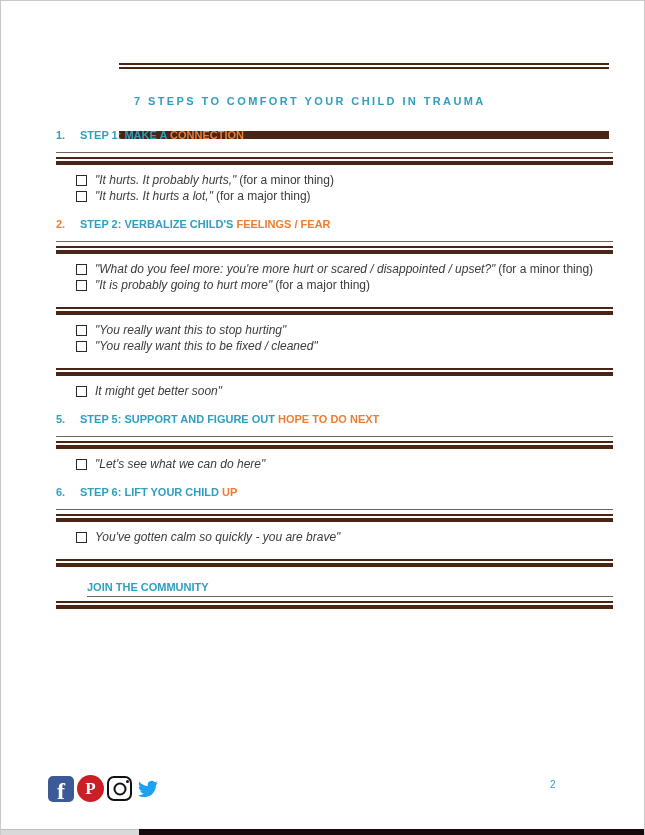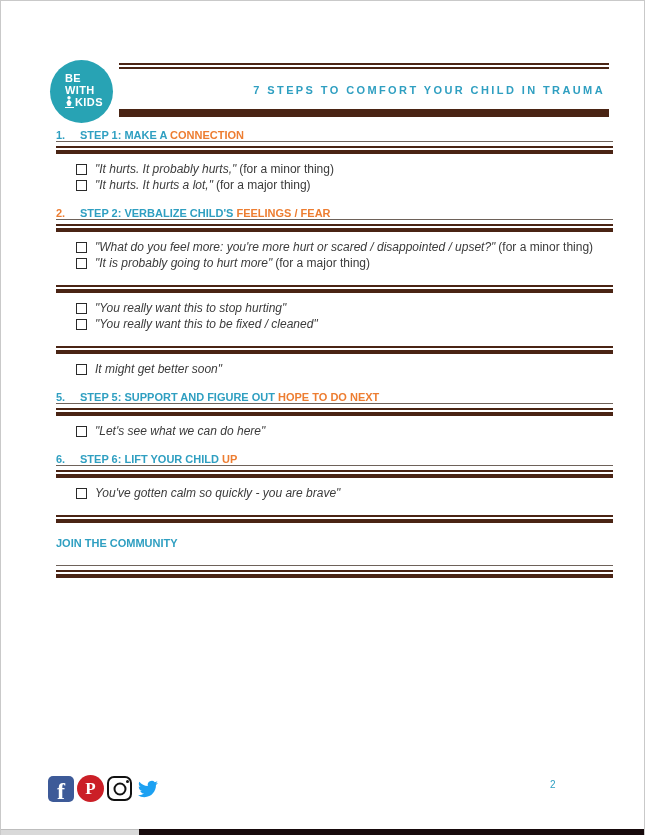--- a/index.html
+++ b/index.html
@@ -20,51 +20,51 @@
     letter-spacing:.4px;box-sizing:border-box;padding:13px 0 0 15px;
   }
   .logo-row{display:flex;align-items:flex-end;}
   .logo-person{display:inline-block;border-bottom:1px solid #fff;padding:0 1px 1px 0;margin-right:1px;}
   .logo-person svg{display:block;}
 
   
   .header{position:absolute;left:118px;top:62px;width:490px;}
   .top-rule .tl{height:2px;background:#4a2414;margin-bottom:2px;}
   .title{
-    margin:4px;padding:11px 0 9px;text-align:right;color:#2f9fc1;
+    margin:15px;padding:11px 0 9px;text-align:left;color:#2f9fc1;
     font-size:11px;font-weight:bold;letter-spacing:2.4px;
   }
   .header-bar{height:8px;background:#4a2414;}
 
   
   .content{position:absolute;left:55px;top:128px;width:557px;}
   .step{margin-bottom:14px;}
   .step-heading{
     margin:0;font-size:11px;font-weight:bold;color:#2f9fc1;
-    padding-bottom:0;border-bottom:1px solid #6e625a;
+    padding-bottom:11px;border-bottom:1px solid #6e625a;
   }
   .step-heading .num{display:inline-block;width:24px;color:#2f9fc1;}
   .step-heading .num.orange{color:#ed7d31;}
   .t-accent{color:#ed7d31;}
   .rule{margin-top:4px;}
   .rule-thin{height:2px;background:#4a2414;}
   .rule-thick{height:4px;background:#4a2414;margin-top:2px;}
   .items{list-style:none;margin:8px 0 0 0;padding:0 0 0 20px;font-size:12px;}
   .items li{display:flex;gap:8px;line-height:15px;margin-bottom:1px;}
   .checkbox{
     flex:none;width:9px;height:9px;border:1.5px solid #2a2a2a;margin-top:2px;background:#fff;
   }
   .item-text{flex:1;}
   .quote{font-style:italic;}
   .note{font-style:normal;text-align:right;}
   .note:empty{display:none;}
   .note{margin-left:3px;}
 
   
-  .community .step-heading{padding-bottom:16px;}
+  .community .step-heading{padding-bottom:3px;margin-left:31px;}
 
   
   .social{position:absolute;left:47px;top:774px;display:flex;align-items:center;gap:3px;}
   .icon{display:inline-flex;text-decoration:none;cursor:pointer;}
   .fb{
     width:26px;height:26px;background:#3d5a98;border-radius:5px;overflow:hidden;
     justify-content:center;align-items:flex-end;
   }
   .fb span{color:#fff;font-weight:bold;font-size:24px;line-height:22px;font-family:"Liberation Serif",serif;}
   .pin{
@@ -86,33 +86,20 @@
   
   .bottom-strip{position:absolute;bottom:0;left:0;right:0;height:6px;display:flex;}
   .strip-left{width:138px;background:#d9d9d9;border-top:1px solid #bdbdbd;box-sizing:border-box;}
   .strip-right{flex:1;background:#170a0c;}
 </style>
 </head>
 <body>
 
 <div class="page">
 
-  <div class="logo">
-    <div>BE</div>
-    <div>WITH</div>
-    <div class="logo-row">
-      <span class="logo-person">
-        <svg width="8" height="10" viewBox="0 0 8 10">
-            <circle cx="4" cy="1.8" r="1.7" fill="#fff"></circle>
-            <path d="M4 3.6 L6.6 6.2 L5.4 10 L2.6 10 L1.4 6.2 Z" fill="#fff"></path>
-          </svg>
-      </span>
-      <span>KIDS</span>
-    </div>
-  </div>
 
   <header class="header">
     <div class="top-rule">
         <div class="tl"></div>
         <div class="tl"></div>
       </div>
     <h1 class="title">7 STEPS TO COMFORT YOUR CHILD IN TRAUMA</h1>
     <div class="header-bar"></div>
   </header>
 

